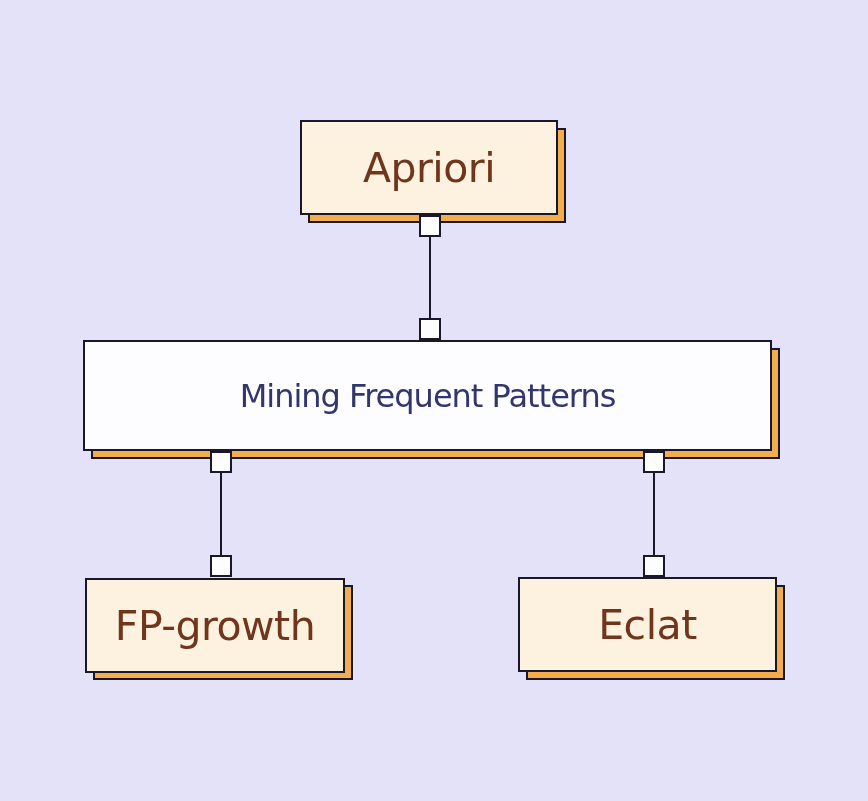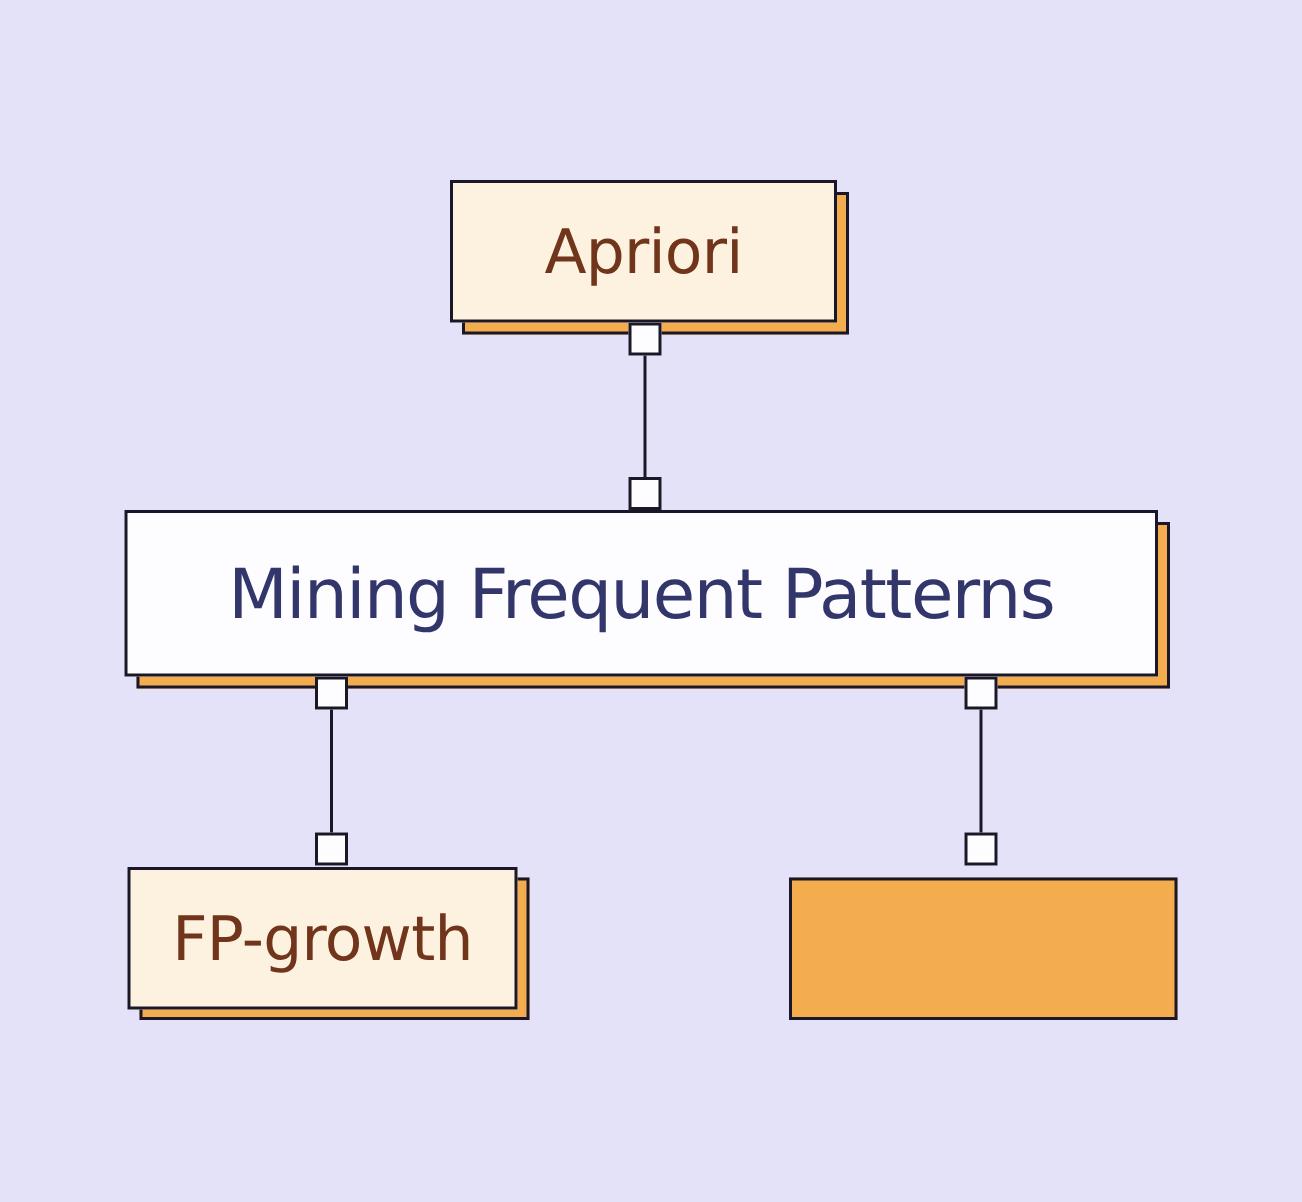--- a/index.html
+++ b/index.html
@@ -36,21 +36,21 @@
   .node .label {
     white-space: nowrap;
     letter-spacing: -0.5px;
   }
   .node.cream .label {
     color: var(--brown-text, #70351b);
     font-size: 41px;
   }
   .node.white .label {
     color: var(--navy-text, #32366b);
-    font-size: 46px;
+    font-size: 32px;
     letter-spacing: -1px;
   }
   .edge-line {
     position: absolute;
     width: 2px;
     background: var(--connector-color, #1a1828);
     z-index: 3;
   }
   .edge-handle {
     position: absolute;
@@ -88,14 +88,17 @@
   <div class="edge-line" style="left:653px; top:462px; height:104px;"></div>
   <div class="edge-handle" style="left:643px; top:451px;"></div>
   <div class="edge-handle" style="left:643px; top:555px;"></div>
 
   <div class="node-shadow" style="left:93px; top:585px; width:260px; height:95px;"></div>
   <div class="node cream" style="left:85px; top:578px; width:260px; height:95px;">
     <span class="label">FP-growth</span>
   </div>
 
   <div class="node-shadow" style="left:526px; top:585px; width:259px; height:95px;"></div>
+  <div class="node cream" style="left:518px; top:577px; width:259px; height:95px;">
+    <span class="label">Eclat</span>
+  </div>
 
 </div>
 
 </body></html>

